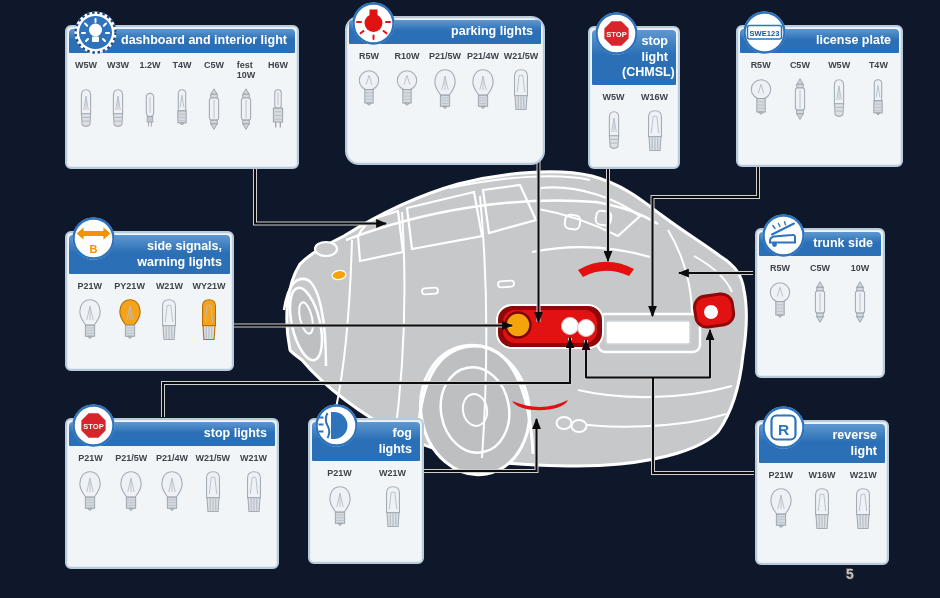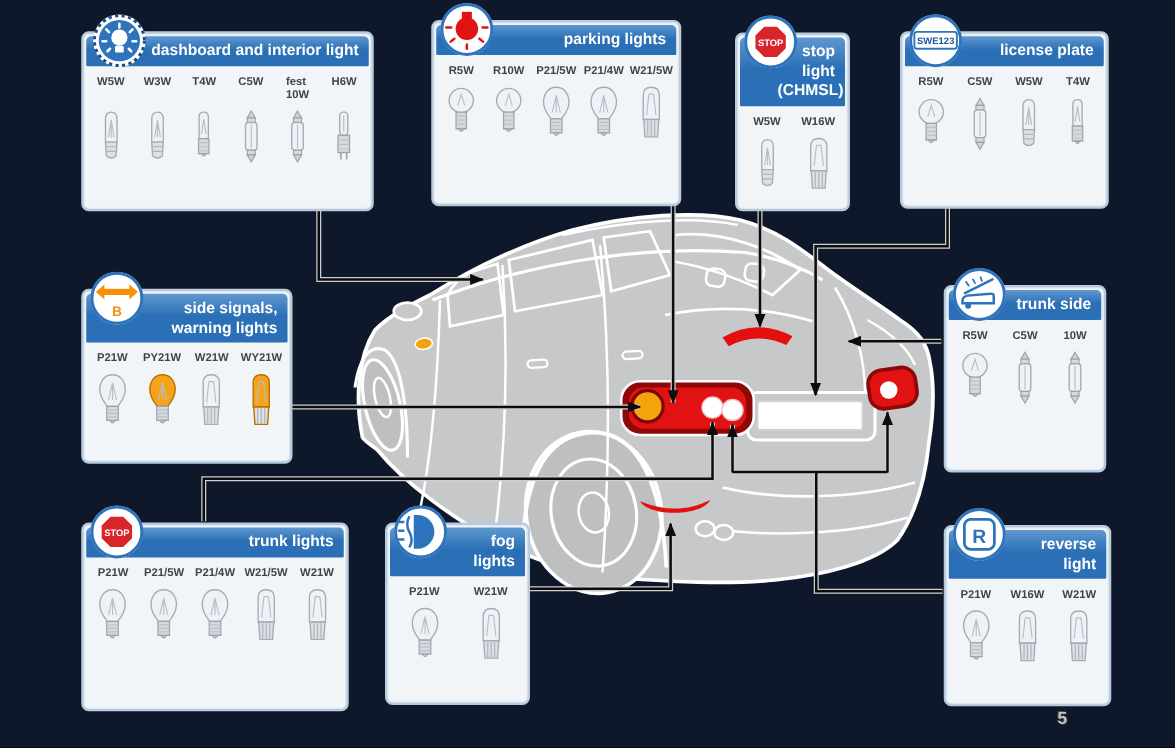--- a/index.html
+++ b/index.html
@@ -17,24 +17,24 @@
   .bulbs{display:flex;justify-content:space-evenly;align-items:flex-start;padding:5px 3px 6px;}
   .bulb{display:flex;flex-direction:column;align-items:center;gap:4px;flex:1;min-width:0;}
   .bl{font-size:9px;font-weight:bold;color:#3e444b;text-align:left;white-space:pre-line;
       line-height:1.2;min-height:11px;}
   .ba{width:24px;height:50px;--glass:#eef2f6;--gstroke:#a3adb6;}
   .ba.amber{--glass:#f5a31a;--gstroke:#b86f04;}
   .badge{position:absolute;left:4px;top:-17px;width:45px;height:45px;z-index:6;}
 
   .p-dashboard{left:65px;top:25px;width:230px;height:140px;}
   .p-dashboard .bl{min-height:21px;}
-  .p-parking{left:345px;top:16px;width:196px;height:145px;}
+  .p-parking{left:345px;top:16px;width:196px;height:145px;border-radius:14px;}
   .p-chmsl{left:588px;top:26px;width:88px;height:139px;}
   .p-chmsl .ph{padding-left:30px;}
-  .p-license{left:720px;top:25px;width:163px;height:138px;}
+  .p-license{left:736px;top:25px;width:163px;height:138px;}
   .p-side{left:65px;top:231px;width:165px;height:136px;}
   .p-trunk{left:755px;top:228px;width:126px;height:146px;}
   .p-stop{left:65px;top:418px;width:210px;height:147px;}
   .p-fog{left:308px;top:418px;width:112px;height:142px;}
   .p-fog .ph{padding-left:44px;}
   .p-reverse{left:755px;top:420px;width:130px;height:141px;}
 
   .pageno{position:absolute;left:846px;top:566px;z-index:6;color:#c3c3c3;font-size:14px;
           font-weight:bold;text-shadow:1px 1px 0 #2a2a2a, -1px -1px 0 #4a4a4a;}
 </style>
@@ -173,20 +173,26 @@
             <use href="#b-wedge"></use>
           </svg>
         </div>
         <div class="bulb">
           <div class="bl">W3W</div>
           <svg class="ba" viewBox="0 0 26 50">
             <use href="#b-wedge"></use>
           </svg>
         </div>
         <div class="bulb">
+          <div class="bl">1.2W</div>
+          <svg class="ba" viewBox="0 0 26 50">
+            <use href="#b-capsule"></use>
+          </svg>
+        </div>
+        <div class="bulb">
           <div class="bl">T4W</div>
           <svg class="ba" viewBox="0 0 26 50">
             <use href="#b-tube"></use>
           </svg>
         </div>
         <div class="bulb">
           <div class="bl">C5W</div>
           <svg class="ba" viewBox="0 0 26 50">
             <use href="#b-festoon"></use>
           </svg>
@@ -384,21 +390,21 @@
       </div>
   </section>
 
   <section class="panel p-stop">
     <svg class="badge" viewBox="0 0 45 45">
       <circle cx="22.5" cy="22.5" r="21" fill="#fff"></circle>
       <circle cx="22.5" cy="22.5" r="20" fill="none" stroke="#2e74bc" stroke-width="2.4"></circle>
       <polygon points="35.4,27.9 27.9,35.4 17.1,35.4 9.6,27.9 9.6,17.1 17.1,9.6 27.9,9.6 35.4,17.1" fill="#d8252b" stroke="#fff" stroke-width="1.5"></polygon>
       <text x="22.5" y="25.5" font-size="7.5" font-weight="bold" fill="#fff" text-anchor="middle">STOP</text>
     </svg>
-    <header class="ph">trunk lights</header>
+    <header class="ph">stop lights</header>
     <div class="bulbs">
         <div class="bulb">
           <div class="bl">P21W</div>
           <svg class="ba" viewBox="0 0 26 50">
             <use href="#b-pear"></use>
           </svg>
         </div>
         <div class="bulb">
           <div class="bl">P21/5W</div>
           <svg class="ba" viewBox="0 0 26 50">

